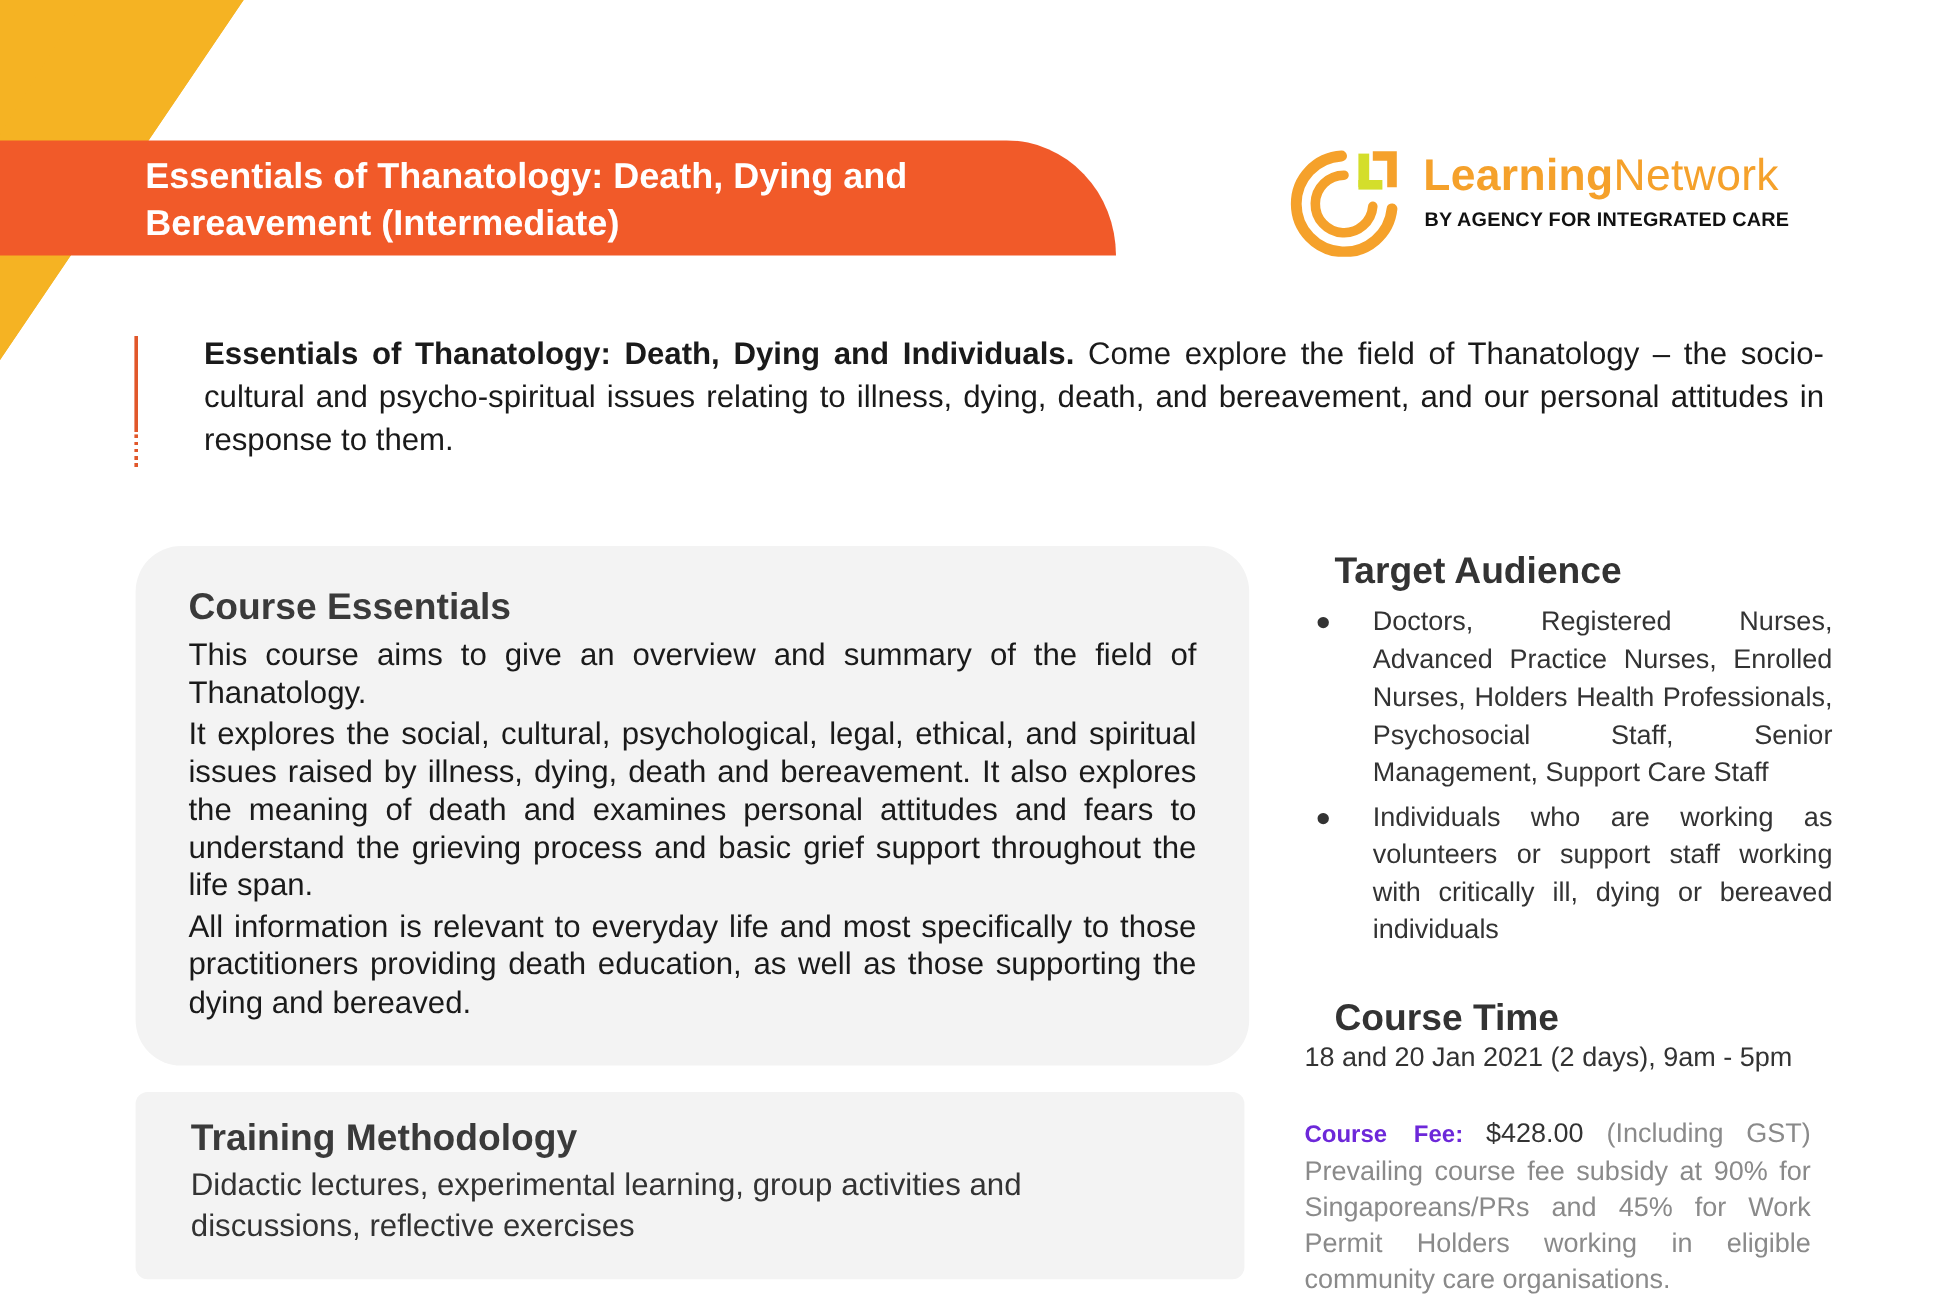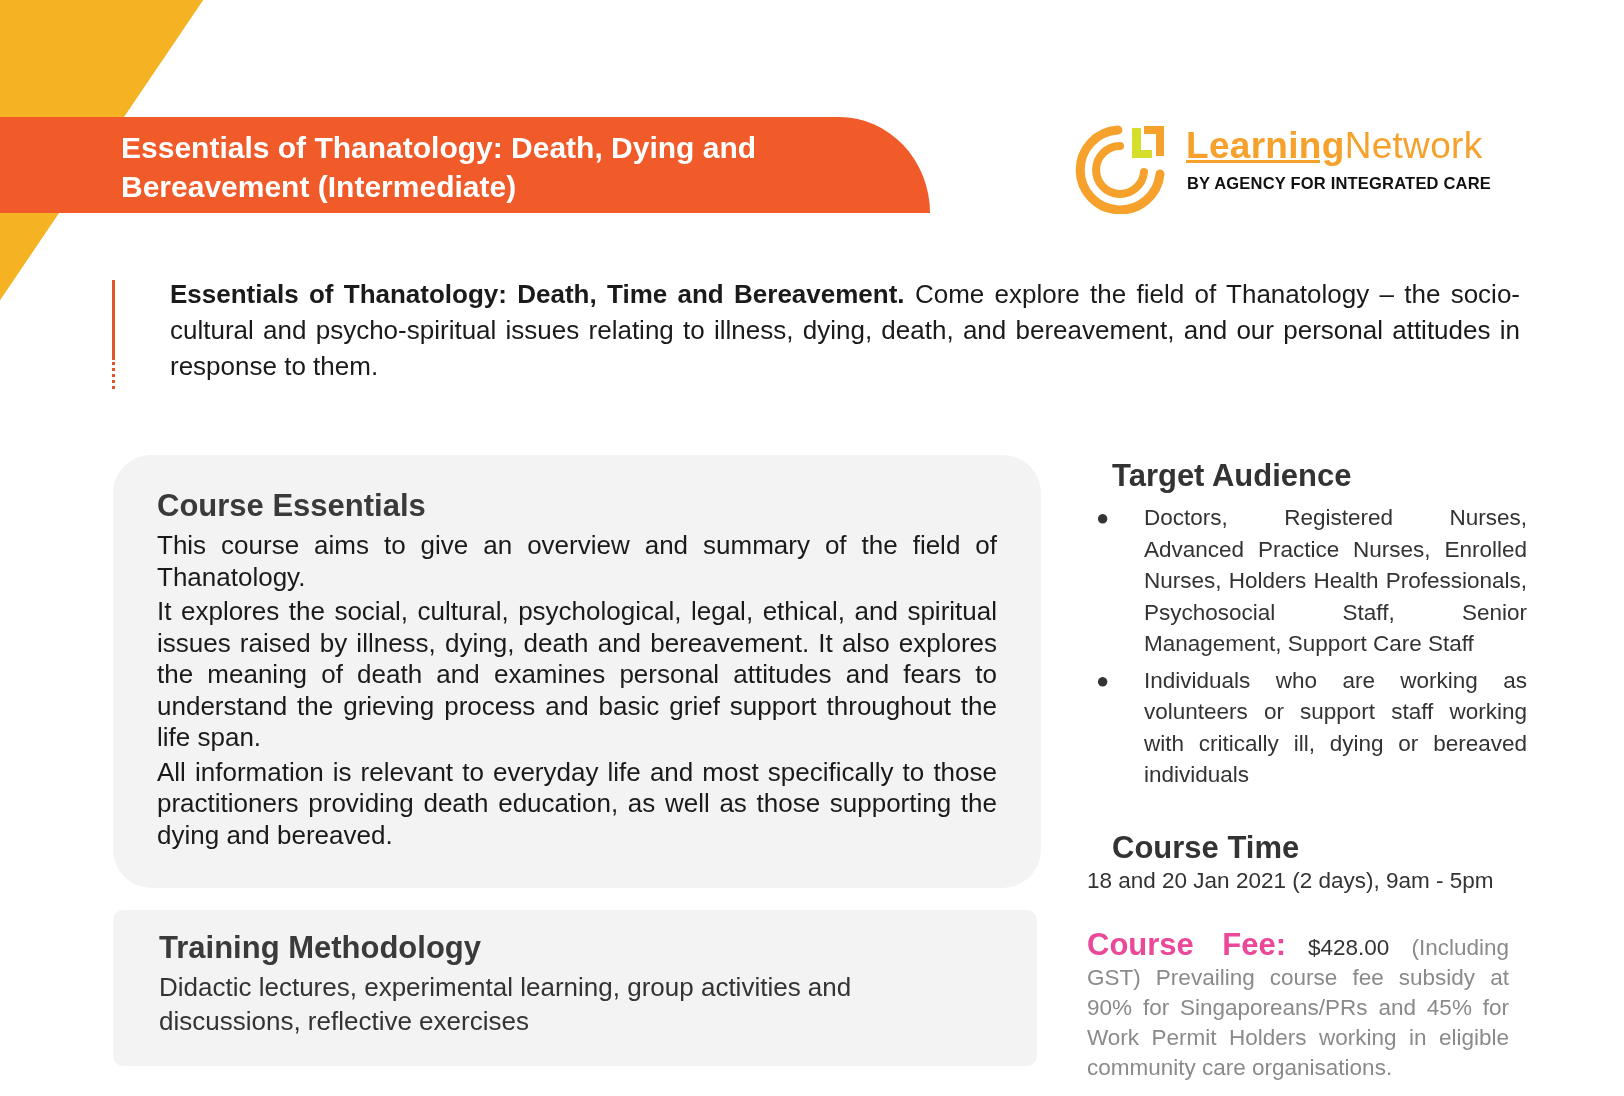--- a/index.html
+++ b/index.html
@@ -2,21 +2,21 @@
 <html><head>
 <meta charset="utf-8">
 <style>
   html, body { margin:0; padding:0; background:#ffffff; }
   body { width:1624px; height:1096px; position:relative; overflow:hidden; font-family:"Liberation Sans", sans-serif; color:#1a1a1a; }
   .stripe { position:absolute; left:0; top:0; width:220px; height:300px; }
   .banner { position:absolute; left:0; top:117px; width:930px; height:96px; background:#f15a29; border-top-right-radius:95px 100px; }
   .banner-title { position:absolute; left:121px; top:128px; width:760px; color:#ffffff; font-weight:bold; font-size:30px; line-height:39px; }
   .logo { position:absolute; left:1074px; top:124px; width:460px; height:90px; }
   .logo-word { position:absolute; left:112px; top:2px; font-size:37px; line-height:40px; color:#f5a12b; letter-spacing:0.3px; white-space:nowrap; }
-  .logo-word b { font-weight:bold;text-decoration:underline; }
+  .logo-word b { font-weight:bold; }
   .logo-word span.reg { font-weight:normal; }
   .logo-tag { position:absolute; left:113px; top:50px; font-size:16.5px; font-weight:bold; color:#111; letter-spacing:0.2px; white-space:nowrap; }
   .intro-bar { position:absolute; left:112px; top:280px; width:3px; height:80px; background:#e1572a; }
   .intro-dots { position:absolute; left:112px; top:362px; width:3px; height:28px; background:repeating-linear-gradient(to bottom, #e1572a 0 3px, transparent 3px 6px); }
   .intro { position:absolute; left:170px; top:276px; width:1350px; font-size:26px; line-height:36px; text-align:justify; color:#1a1a1a; }
   .intro b { font-weight:bold; }
   .box { position:absolute; background:#f3f3f3; }
   .box-obj { left:113px; top:455px; width:928px; height:433px; border-radius:38px; }
   .box-train { left:113px; top:910px; width:924px; height:156px; border-radius:10px; }
   .box-h { font-size:31px; font-weight:bold; color:#3a3a3a; }
@@ -26,21 +26,21 @@
   .train-title { position:absolute; left:159px; top:930px; }
   .train-body { position:absolute; left:159px; top:970px; width:780px; font-size:26px; line-height:34px; color:#333; }
   .side-h { font-size:31px; font-weight:bold; color:#333;margin-left:25px; }
   .ta-title { position:absolute; left:1087px; top:458px; }
   .ta-list { position:absolute; left:1087px; top:502px; width:440px; margin:0; padding:0; list-style:none; }
   .ta-list li { position:relative; padding-left:57px; font-size:22.5px; line-height:31.5px; text-align:justify; color:#333; margin-bottom:5px; }
   .ta-list li .bullet { position:absolute; left:9px; top:0; font-size:22px; }
   .ct-title { position:absolute; left:1087px; top:830px; }
   .ct-body { position:absolute; left:1087px; top:868px; font-size:22.5px; color:#333; white-space:nowrap; }
   .fee { position:absolute; left:1087px; top:930px; width:422px; font-size:22.5px; line-height:30px; text-align:justify; color:#8a8a8a; }
-  .fee .fee-label { font-size:31px; font-weight:bold; color:#ec4899; word-spacing:4px; }
+  .fee .fee-label { font-size:20px; font-weight:bold; color:#6d28d9; word-spacing:4px; }
   .fee .fee-amount { color:#333; }
 </style>
 </head>
 <body>
 
 <svg class="stripe" viewBox="0 0 220 300" width="220" height="300">
   <polygon points="0,0 203,0 0,300" fill="#f5b323"></polygon>
   <polygon points="70,0 203,0 0,300 0,112" fill="#f5b323"></polygon>
 </svg>
 
@@ -57,21 +57,21 @@
     <rect x="58" y="4" width="9" height="28" fill="#d4de2b"></rect>
     <rect x="58" y="26" width="20" height="8" fill="#d4de2b"></rect>
     <path d="M 70 6 L 86 6 L 86 32" fill="none" stroke="#f5a12b" stroke-width="8"></path>
   </svg>
   <div class="logo-word"><b>Learning</b><span class="reg">Network</span></div>
   <div class="logo-tag">BY AGENCY FOR INTEGRATED CARE</div>
 </div>
 
 <div class="intro-bar"></div>
 <div class="intro-dots"></div>
-<div class="intro"><b>Essentials of Thanatology: Death, Time and Bereavement.</b><span> Come explore the field of Thanatology – the socio-cultural and psycho-spiritual issues relating to illness, dying, death, and bereavement, and our personal attitudes in response to them.</span></div>
+<div class="intro"><b>Essentials of Thanatology: Death, Dying and Individuals.</b><span> Come explore the field of Thanatology – the socio-cultural and psycho-spiritual issues relating to illness, dying, death, and bereavement, and our personal attitudes in response to them.</span></div>
 
 <div class="box box-obj"></div>
 <div class="box-h obj-title">Course Essentials</div>
 <div class="obj-body">
   <p>This course aims to give an overview and summary of the field of Thanatology.</p>
   <p>It explores the social, cultural, psychological, legal, ethical, and spiritual issues raised by illness, dying, death and bereavement. It also explores the meaning of death and examines personal attitudes and fears to understand the grieving process and basic grief support throughout the life span.</p>
   <p>All information is relevant to everyday life and most specifically to those practitioners providing death education, as well as those supporting the dying and bereaved.</p>
 </div>
 
 <div class="box box-train"></div>

